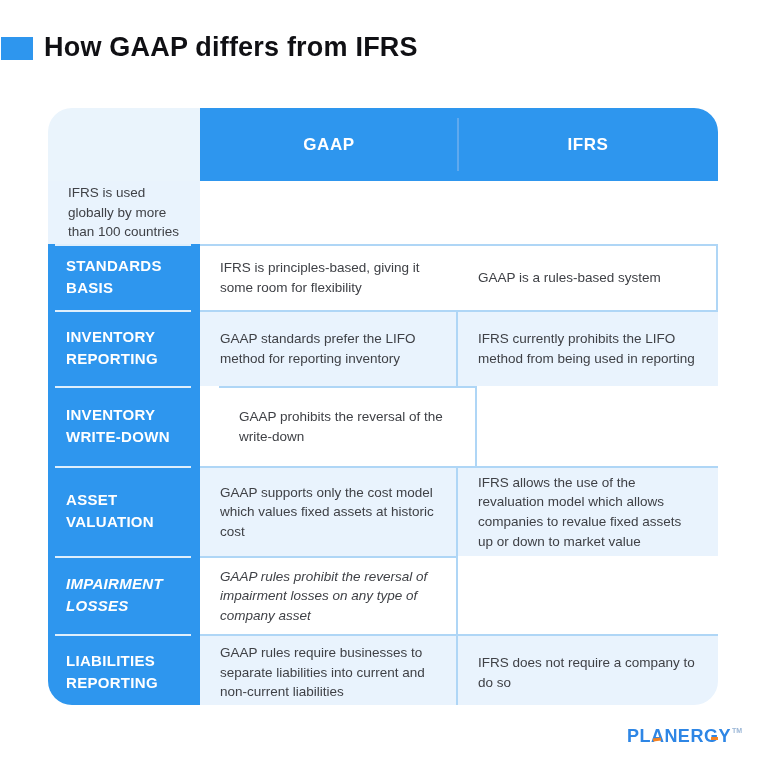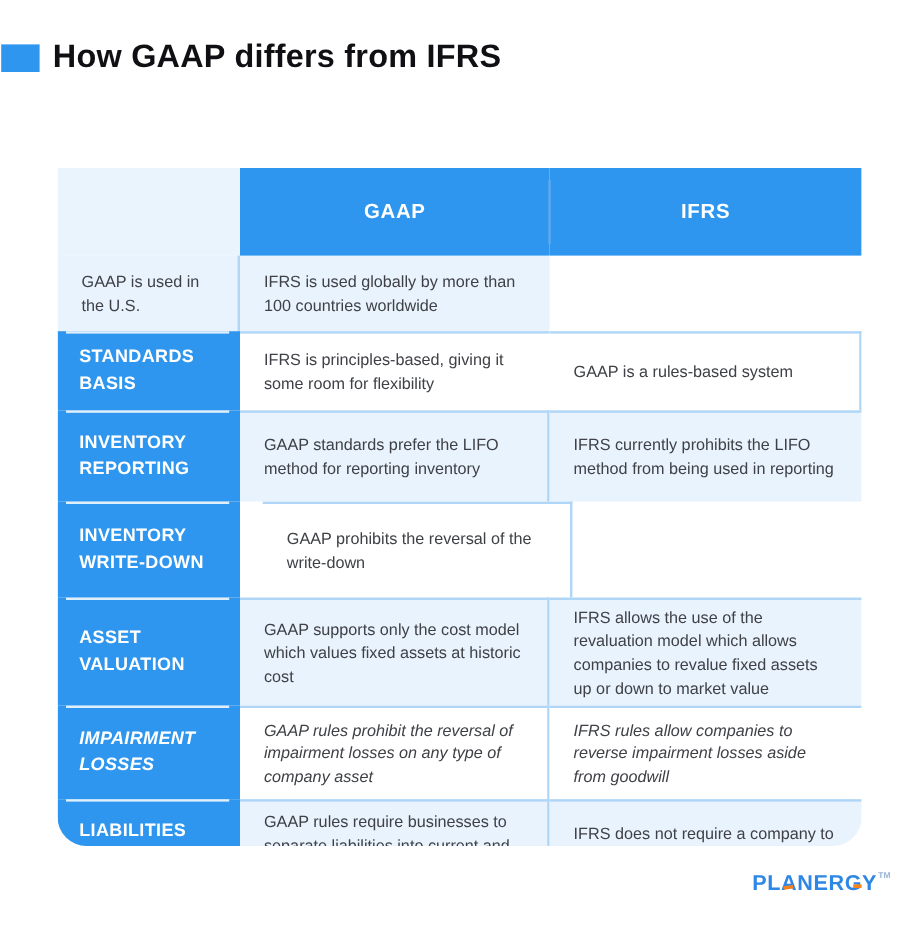--- a/index.html
+++ b/index.html
@@ -35,21 +35,21 @@
   .cmp-table{
     position:absolute;left:48px;top:108px;width:670px;height:597px;
     border-radius:24px;overflow:hidden;
   }
   .trow{
     display:grid;grid-template-columns:152px 258px 260px;
     box-sizing:border-box;
   }
   .trow > div{box-sizing:border-box;}
 
-  .thead{height:73px;margin-top:32px;}
+  .thead{height:73px;}
   .cell-corner{background:#EAF4FC;}
   .cell-head{
     background:var(--accent-blue);color:#fff;font-weight:bold;
     font-size:17px;letter-spacing:0.6px;
     display:flex;align-items:center;justify-content:center;
     position:relative;
   }
   .cell-head.head-ifrs::before{
     content:"";position:absolute;left:-1px;top:10px;bottom:10px;width:2px;
     background:var(--header-divider);
@@ -110,23 +110,20 @@
 
 <div class="cmp-table">
   <div class="trow thead">
     <div class="cell-corner"></div>
     <div class="cell-head head-gaap">GAAP</div>
     <div class="cell-head head-ifrs">IFRS</div>
   </div>
 
   <div id="tbody">
     <div class="trow odd">
-      <div class="cell-body gaap">
-        <span class="gaap-text">GAAP is used in the U.S.</span>
-      </div>
       <div class="cell-body ifrs">
         <span class="ifrs-text">IFRS is used globally by more than 100 countries worldwide</span>
       </div>
     </div>
 
     <div class="trow even">
       <div class="cell-label">
         <span class="label-text">STANDARDS BASIS</span>
       </div>
       <div class="cell-body ifrs">
@@ -169,23 +166,20 @@
         <span class="ifrs-text">IFRS allows the use of the revaluation model which allows companies to revalue fixed assets up or down to market value</span>
       </div>
     </div>
 
     <div class="trow even">
       <div class="cell-label">
         <span class="label-text">IMPAIRMENT LOSSES</span>
       </div>
       <div class="cell-body gaap">
         <span class="gaap-text">GAAP rules prohibit the reversal of impairment losses on any type of company asset</span>
-      </div>
-      <div class="cell-body ifrs">
-        <span class="ifrs-text">IFRS rules allow companies to reverse impairment losses aside from goodwill</span>
       </div>
     </div>
 
     <div class="trow odd">
       <div class="cell-label">
         <span class="label-text">LIABILITIES REPORTING</span>
       </div>
       <div class="cell-body gaap">
         <span class="gaap-text">GAAP rules require businesses to separate liabilities into current and non-current liabilities</span>
       </div>

